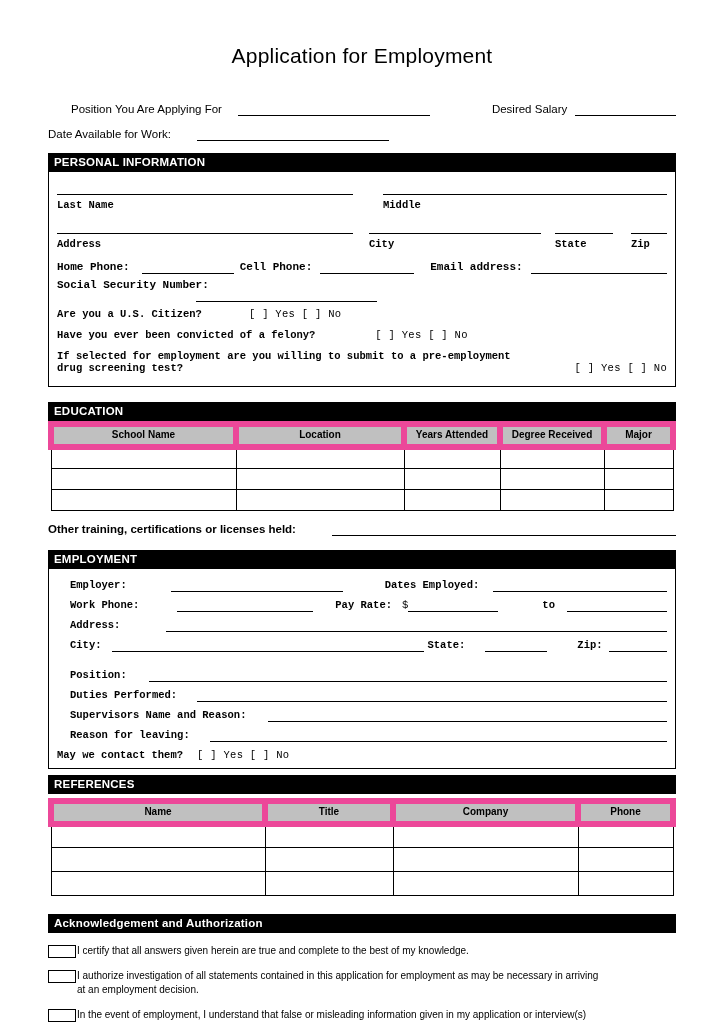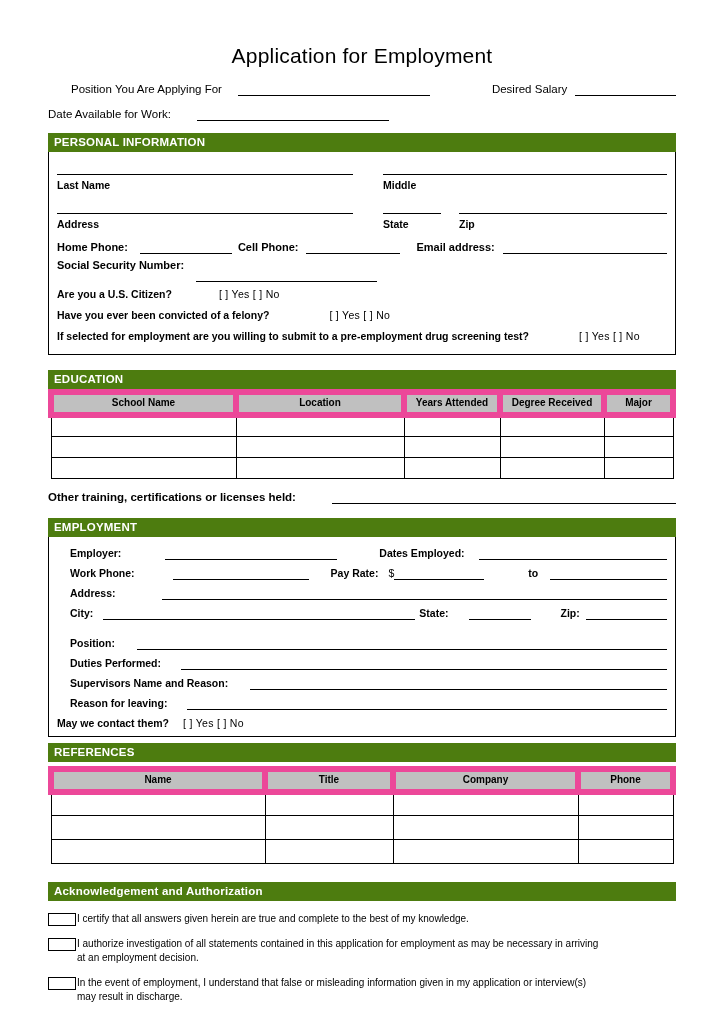--- a/index.html
+++ b/index.html
@@ -33,32 +33,32 @@
   .rule { border-bottom: 1px solid #000; height: 12px; flex: 0 0 auto; }
   .rule.grow { flex: 1 1 auto; }
   .sp { flex: 0 0 auto; }
 
   
   .head-row { margin-top: 14px; display: flex; align-items: flex-end; }
   .head-row .lbl { font-size: 11.5px; }
 
   
   .bar {
-    background: #4d7c0f;
+    background: #000000;
     color: #fff;
     font-size: 11.5px;
     font-weight: bold;
     padding: 3px 0 4px 6px;
     letter-spacing: .2px;
     line-height: 12px;
   }
   .bar.mixed { font-weight: bold; }
 
   
-  .block { border: 1px solid #000; border-top: none; padding: 0; }
+  .block { border: 1px solid #000; border-top: none; padding: 0; font-family: Liberation Mono, monospace; }
 
   
   .pi { padding: 10px 8px 8px 8px; }
   .name-row { display: flex; align-items: flex-end; }
   .name-cell { display: flex; flex-direction: column; }
   .name-cell .ul { border-bottom: 1px solid #000; height: 13px; }
   .name-cell .cap { font-size: 10.5px; font-weight: bold; margin-top: 4px; line-height: 12px; }
 
   .qline { display: flex; align-items: flex-end; font-size: 10.5px; font-weight: bold; }
   .yesno { font-size: 10.5px; font-weight: normal; white-space: nowrap; letter-spacing: .3px; }
@@ -100,21 +100,21 @@
   .sig-wrap { position: relative; margin-top: 30px; }
   .sig-line { border-bottom: 1px solid #000; width: 378px; height: 12px; }
 </style>
 </head>
 <body>
 
 <div class="page">
 
   <h1 class="doc-title">Application for Employment</h1>
 
-  <div class="head-row" style="margin-top:16px;padding-left:23px;">
+  <div class="head-row" style="margin-top:36px;padding-left:23px;">
     <span class="lbl">Position You Are Applying For</span>
     <span class="sp" style="width:16px;"></span>
     <span class="rule" style="width:192px;"></span>
     <span class="sp" style="width:62px;"></span>
     <span class="lbl">Desired Salary</span>
     <span class="sp" style="width:8px;"></span>
     <span class="rule grow"></span>
   </div>
 
   <div class="head-row" style="margin-top:12px;">
@@ -139,20 +139,24 @@
           <div class="cap">Middle</div>
         </div>
       </div>
 
       <div class="name-row" style="margin-top:10px;">
         <div class="name-cell" style="width:296px;">
           <div class="ul"></div>
           <div class="cap">Address</div>
         </div>
         <div class="sp" style="width:16px;"></div>
+        <div class="name-cell" style="width:172px;">
+          <div class="ul"></div>
+          <div class="cap">City</div>
+        </div>
         <div class="sp" style="width:14px;"></div>
         <div class="name-cell" style="width:58px;">
           <div class="ul"></div>
           <div class="cap">State</div>
         </div>
         <div class="sp" style="width:18px;"></div>
         <div class="name-cell" style="flex:1 1 auto;">
           <div class="ul"></div>
           <div class="cap">Zip</div>
         </div>

